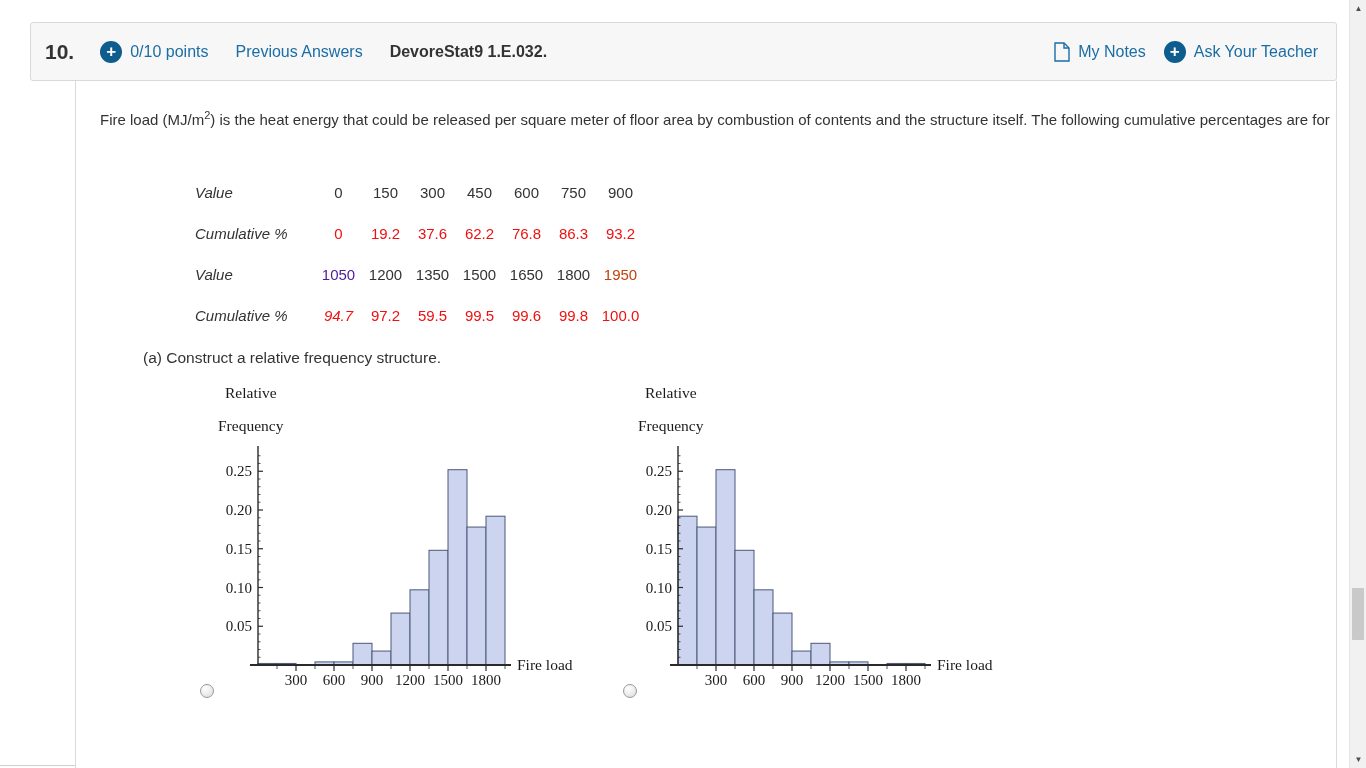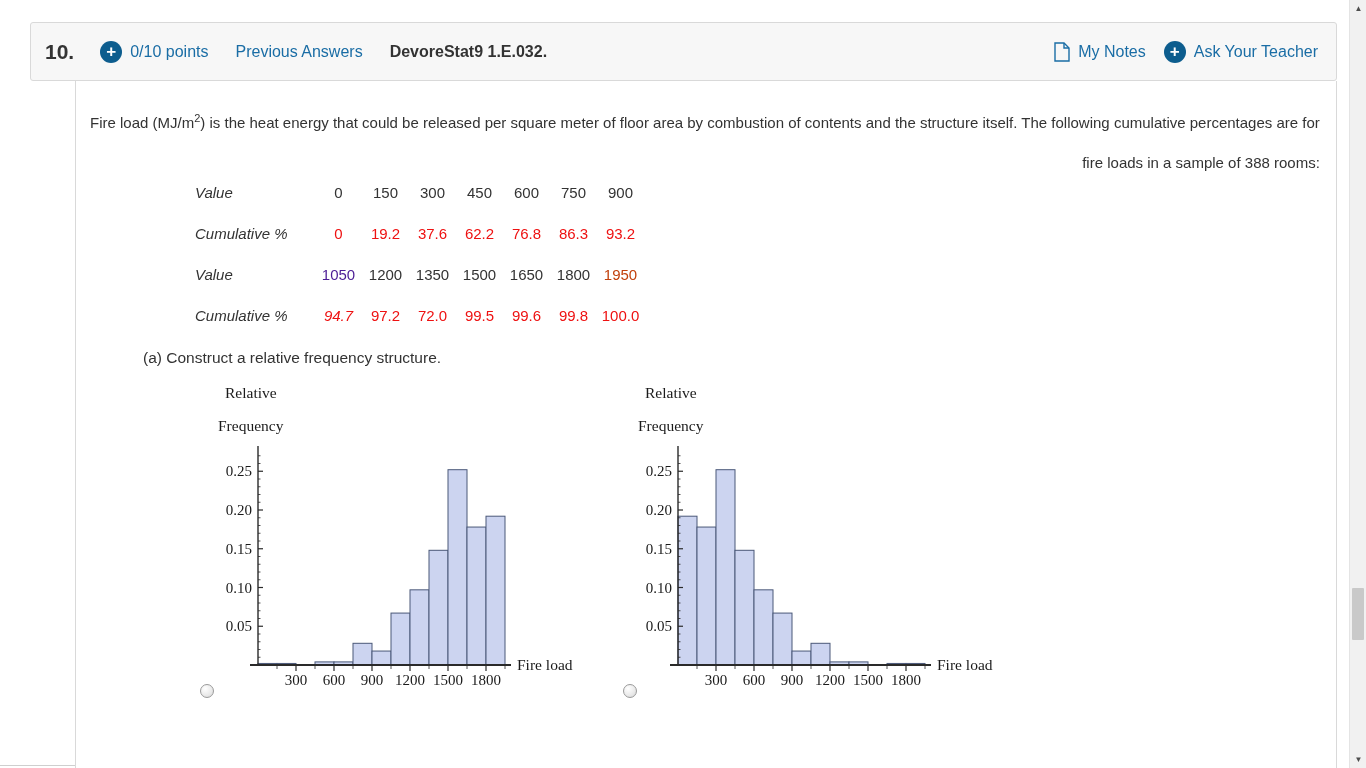--- a/index.html
+++ b/index.html
@@ -28,21 +28,21 @@
 
   
   .content-panel{
     left:75px;top:81px;width:1262px;height:687px;
     border-left:1px solid #d9d9d9;border-right:1px solid #d9d9d9;
     background:#ffffff;box-sizing:border-box;
   }
   .gutter-line{left:0;top:765px;width:75px;height:0;border-top:1px solid #cfcfcf;}
 
   
-  .ptext{left:90px;top:98px;font-size:15px;line-height:40px;color:#333;white-space:nowrap;text-align:right;}
+  .ptext{left:100px;top:98px;font-size:15px;line-height:34px;color:#333;white-space:nowrap;}
   .ptext sup{font-size:11px;}
 
   
   .ftable{left:195px;top:184px;font-size:15px;}
   .trow{display:flex;align-items:baseline;margin-bottom:18px;height:23px;}
   .tlabel{display:inline-block;width:120px;font-style:italic;color:#333;}
   .tcell{display:inline-block;width:47px;text-align:center;}
 
   .part-a{left:143px;top:349px;font-size:15.5px;color:#333;}
 
@@ -80,21 +80,20 @@
   <span class="blue-link" style="margin-left:8px">My Notes</span>
   <span class="plus-circle" style="margin-left:18px">+</span>
   <span class="blue-link" style="margin-left:8px">Ask Your Teacher</span>
 </div>
 
 <div class="abs content-panel"></div>
 <div class="abs gutter-line"></div>
 
 <div class="abs ptext">
   <div><span>Fire load (MJ/m</span><sup>2</sup><span>) is the heat energy that could be released per square meter of floor area by combustion of contents and the structure itself. The following cumulative percentages are for</span></div>
-  <div>fire loads in a sample of 388 rooms:</div>
 </div>
 
 <div class="abs ftable" id="freq-table">
     <div class="trow">
       <span class="tlabel">Value</span>
       <span class="tcell" style="color: rgb(51, 51, 51);">0</span>
       <span class="tcell" style="color: rgb(51, 51, 51);">150</span>
       <span class="tcell" style="color: rgb(51, 51, 51);">300</span>
       <span class="tcell" style="color: rgb(51, 51, 51);">450</span>
       <span class="tcell" style="color: rgb(51, 51, 51);">600</span>
@@ -118,21 +117,21 @@
       <span class="tcell" style="color: rgb(51, 51, 51);">1350</span>
       <span class="tcell" style="color: rgb(51, 51, 51);">1500</span>
       <span class="tcell" style="color: rgb(51, 51, 51);">1650</span>
       <span class="tcell" style="color: rgb(51, 51, 51);">1800</span>
       <span class="tcell" style="color: #c2410c;">1950</span>
     </div>
     <div class="trow">
       <span class="tlabel">Cumulative %</span>
       <span class="tcell" style="color: rgb(238, 17, 17); font-style: italic;">94.7</span>
       <span class="tcell" style="color: rgb(238, 17, 17);">97.2</span>
-      <span class="tcell" style="color: rgb(238, 17, 17);">72.0</span>
+      <span class="tcell" style="color: rgb(238, 17, 17);">59.5</span>
       <span class="tcell" style="color: rgb(238, 17, 17);">99.5</span>
       <span class="tcell" style="color: rgb(238, 17, 17);">99.6</span>
       <span class="tcell" style="color: rgb(238, 17, 17);">99.8</span>
       <span class="tcell" style="color: rgb(238, 17, 17);">100.0</span>
     </div>
   </div>
 
 <div class="abs part-a">(a) Construct a relative frequency structure.</div>
 
 <div class="abs chart-box" style="left:195px;top:378px;" id="chart-0"><svg width="395" height="320">

